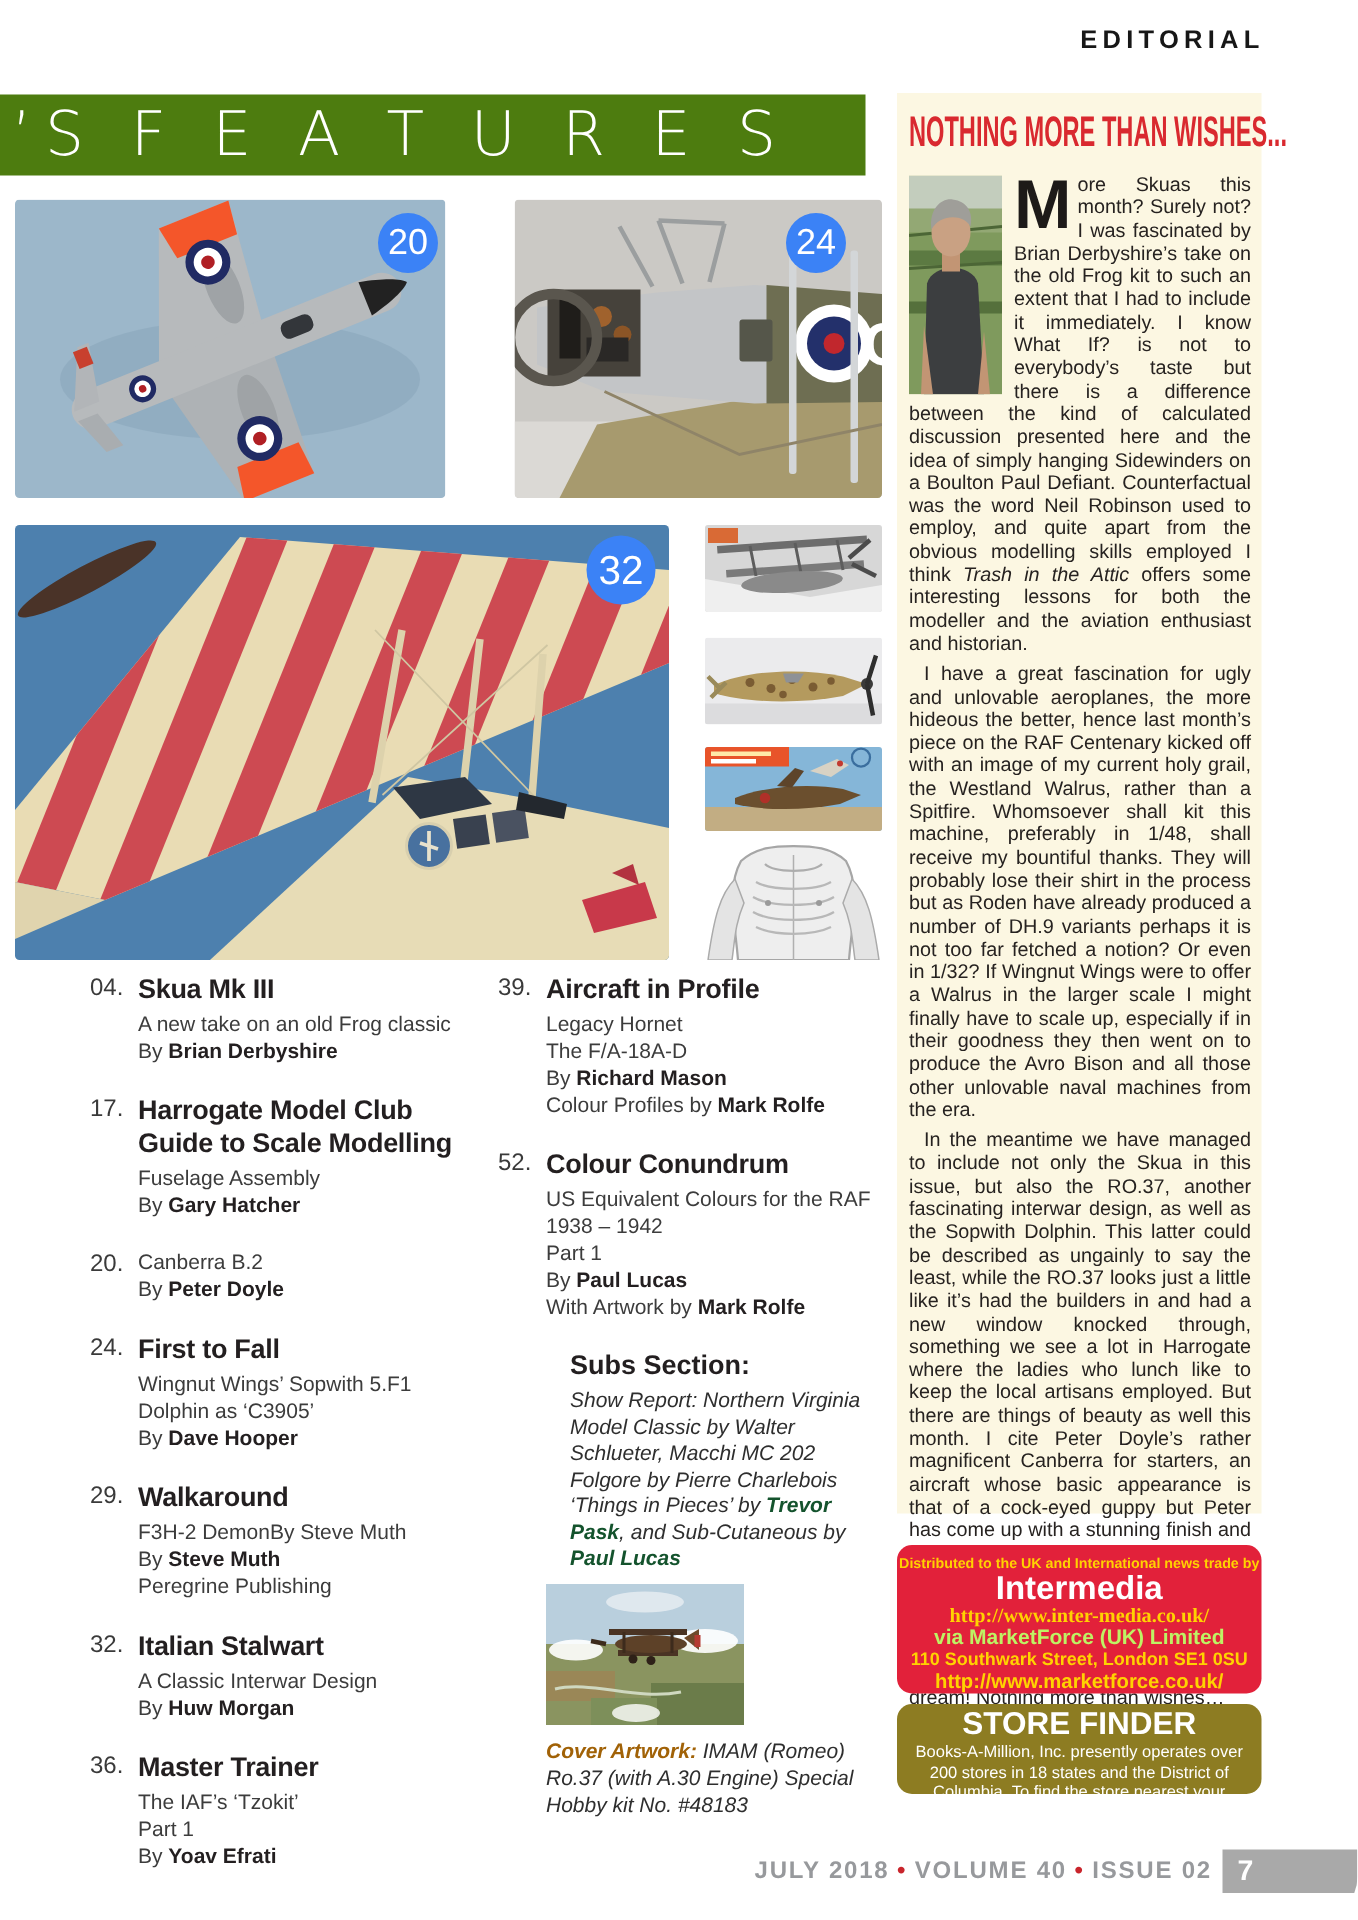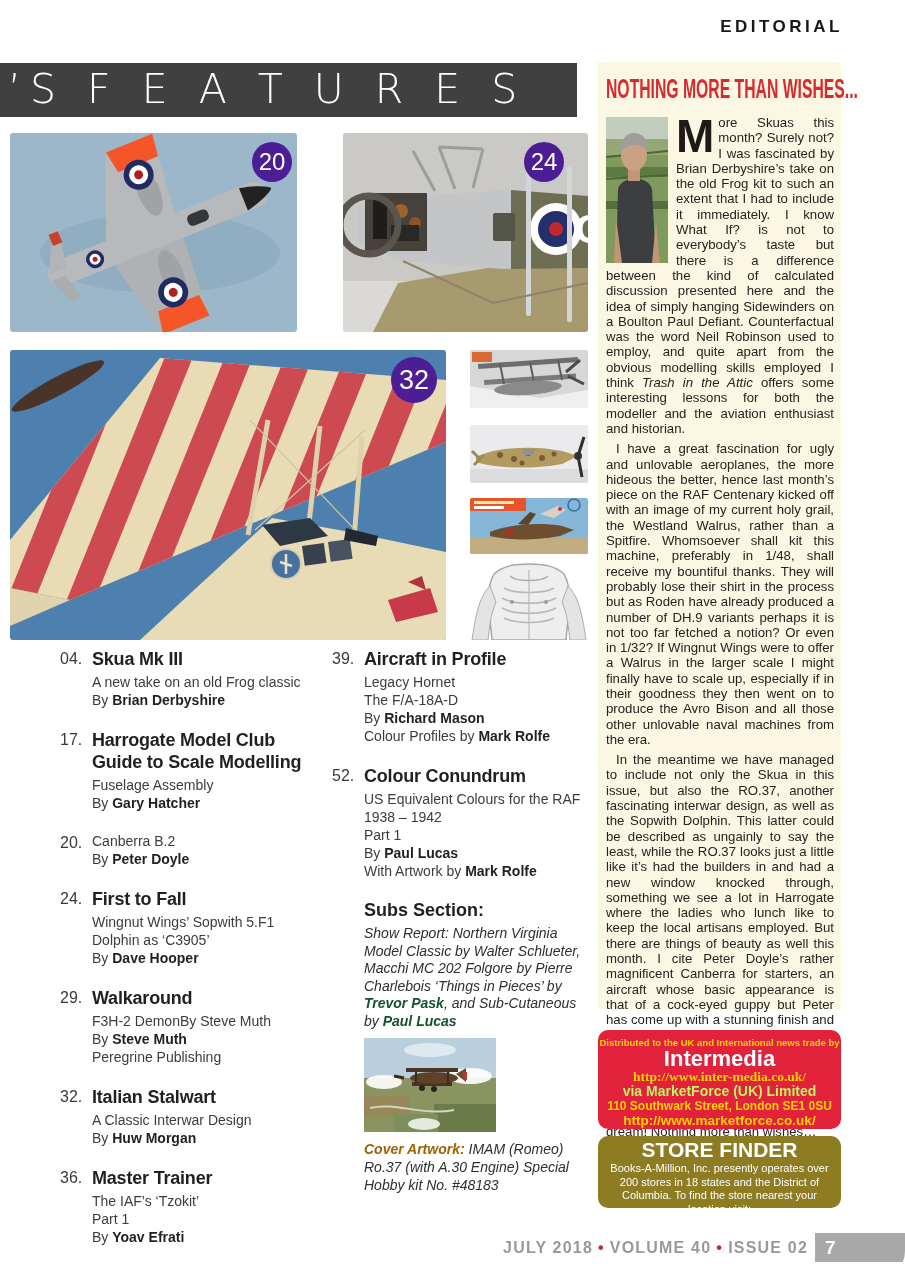--- a/index.html
+++ b/index.html
@@ -2,55 +2,55 @@
 <html><head>
 <meta charset="utf-8">
 <style>
   html,body{margin:0;padding:0;background:#ffffff;}
   .page{position:relative;width:905px;height:1280px;background:#ffffff;
         font-family:"Liberation Sans",sans-serif;overflow:hidden;color:#231f20;border-radius:29px;}
 
   
   .editorial-label{position:absolute;top:17px;right:62px;font-size:17px;font-weight:bold;
         letter-spacing:3.5px;color:#171717;}
-  .banner{position:absolute;left:0;top:63px;width:577px;height:54px;background:#404040;
+  .banner{position:absolute;left:0;top:63px;width:577px;height:54px;background:#4d7c0f;
         overflow:hidden;white-space:nowrap;}
   .banner span{font-family:"DejaVu Sans",sans-serif;font-weight:200;font-size:41px;
         letter-spacing:9px;line-height:52px;color:#ffffff;padding-left:8px;display:inline-block;}
 
   
   .photo{position:absolute;overflow:hidden;border-radius:3px;}
   #photo-canberra{left:10px;top:133px;width:287px;height:199px;}
   #photo-dolphin{left:343px;top:133px;width:245px;height:199px;}
   #photo-biplane{left:10px;top:350px;width:436px;height:290px;}
   .thumb{position:absolute;left:470px;width:118px;overflow:hidden;border-radius:2px;}
   #thumb-grey-biplane{top:350px;height:58px;}
   #thumb-camo-fighter{top:425px;height:58px;}
   #thumb-matchbox-kit{top:498px;height:56px;}
   #thumb-torso-drawing{top:562px;height:78px;}
   .photo svg,.thumb svg{display:block;}
 
-  .badge{position:absolute;background:#4c1d95;border-radius:50%;color:#fff;
+  .badge{position:absolute;background:#3b82f6;border-radius:50%;color:#fff;
         display:flex;align-items:center;justify-content:center;font-size:24px;}
   #badge-20{left:252px;top:142px;width:40px;height:40px;}
   #badge-24{left:524px;top:142px;width:40px;height:40px;}
   #badge-32{left:391px;top:357px;width:46px;height:46px;font-size:27px;}
 
   
   .col{position:absolute;top:648px;}
   #col-left{left:60px;width:252px;}
   #col-mid{left:332px;width:258px;}
   .feat{display:flex;margin-bottom:20px;}
   .feat-num{width:32px;flex:none;font-size:16px;color:#3a3a3a;padding-top:2px;}
   .feat-main{flex:1;}
   .feat-title{font-size:18px;font-weight:bold;line-height:22px;letter-spacing:-0.2px;
         color:#231f20;margin-bottom:3px;}
   .feat-sub{font-size:14px;line-height:18px;color:#3c3c3c;}
   .feat-sub b{color:#231f20;}
-  .subs-block{margin-left:32px;margin-bottom:8px;}
+  .subs-block{margin-left:48px;margin-bottom:8px;}
   .subs-head{font-size:18px;font-weight:bold;margin-bottom:4px;}
   .subs-text{font-size:14px;line-height:17.5px;font-style:italic;color:#2e2e2e;}
   .subs-text b{color:#14532d;}
   .cover-img{margin-left:32px;width:132px;height:94px;margin-top:4px;margin-bottom:8px;
         overflow:hidden;}
   .cover-cap{margin-left:32px;font-size:14px;line-height:18px;font-style:italic;color:#2e2e2e;}
   .cover-cap b{color:#a16207;}
 
   
   .panel{position:absolute;left:598px;top:62px;width:243px;height:947px;background:#fcf7e2;
@@ -72,21 +72,21 @@
   .box-red{position:absolute;left:598px;top:1030px;width:243px;height:99px;background:#e2213a;
         border-radius:10px;color:#fff;text-align:center;padding-top:7px;box-sizing:border-box;}
   .red-l1{color:#ffd200;font-weight:bold;font-size:9.5px;}
   .red-l2{color:#fff;font-weight:bold;font-size:22px;line-height:21px;}
   .red-l3{color:#ffd200;font-weight:bold;font-size:13.5px;line-height:15px;font-family:Liberation Serif, serif;}
   .red-l4{color:#bef264;font-weight:bold;font-size:14px;line-height:15px;}
   .red-l5{color:#ffd200;font-weight:bold;font-size:12px;line-height:14px;}
   .red-l6{color:#ffd200;font-weight:bold;font-size:13.5px;line-height:15px;}
 
   
-  .box-olive{position:absolute;left:598px;top:1136px;width:243px;height:72px;background:#8d7c22;
+  .box-olive{position:absolute;left:598px;top:1136px;width:243px;height:60px;background:#8d7c22;
         border-radius:10px;color:#fff;text-align:center;padding:2px 6px 0 6px;box-sizing:border-box;}
   .olive-title{font-size:21px;font-weight:bold;line-height:24px;}
   .olive-body{font-size:11px;line-height:13.5px;}
   .olive-url{font-size:11px;font-weight:bold;line-height:14px;margin-top:14px;font-family:Liberation Serif, serif;}
 
   
   .footer{position:absolute;right:97px;top:1239px;font-size:16px;font-weight:bold;
         color:#97999c;letter-spacing:1.2px;white-space:nowrap;}
   .footer .dot{color:#c9252c;padding:0 5px;}
   .pagebox{position:absolute;left:815px;top:1233px;width:90px;height:29px;background:#a9a9a9;

